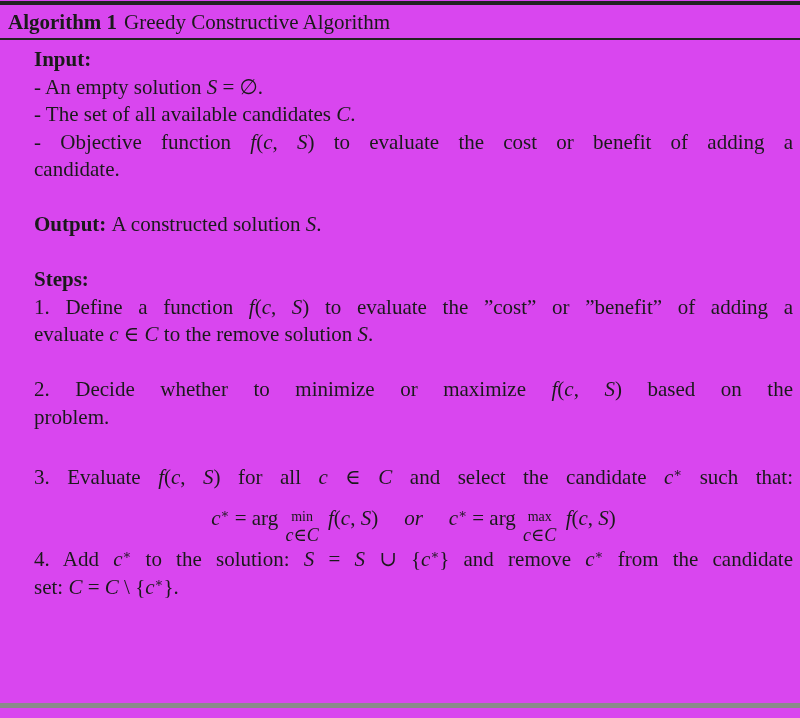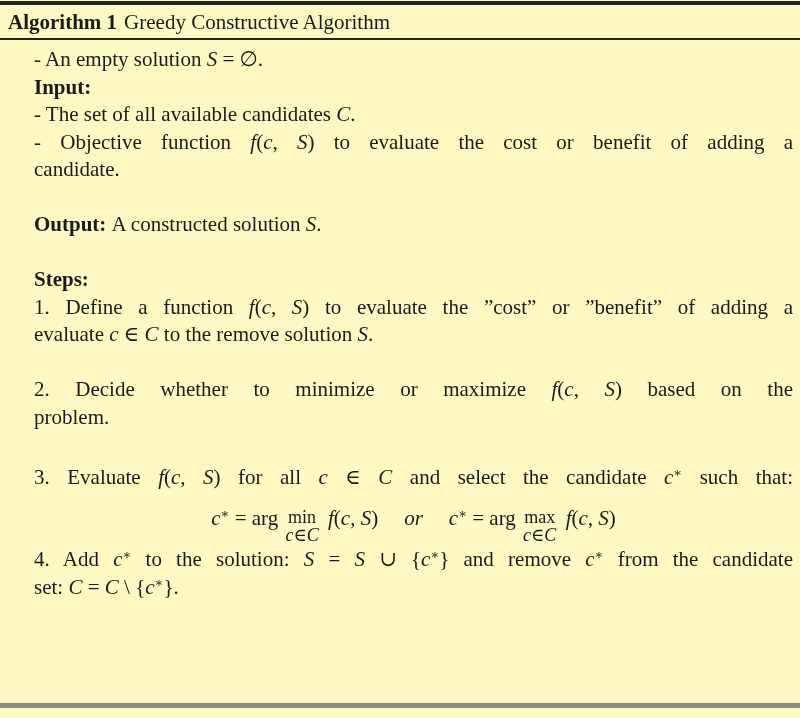--- a/index.html
+++ b/index.html
@@ -1,21 +1,21 @@
 <!DOCTYPE html>
 <html><head>
 <meta charset="utf-8">
 <style>
   html, body { margin: 0; padding: 0; }
   body { background: #ffffff; }
   #page {
     position: relative;
     width: 800px;
     height: 718px;
-    background: #fef9c3;
+    background: #d946ef;
     color: #1a1a1a;
     font-family: "Liberation Serif", "DejaVu Serif", serif;
     font-size: 21px;
     overflow: hidden;
   }
   .rule { background: #222222; }
   #top-rule { height: 4px; margin-top: 1px; }
   #caption-rule { height: 2px; }
   #bottom-rule {
     position: absolute;
@@ -47,36 +47,36 @@
   .sup { font-size: 13px; vertical-align: 7px; letter-spacing: 0; }
   .underop {
     display: inline-block;
     position: relative;
     top: 16px;
     text-align: center;
     vertical-align: baseline;
     margin: 0 4px 0 2px;
     line-height: 1;
   }
-  .op-top { display: block; font-size: 18px; line-height: 22px; }
+  .op-top { display: block; font-size: 14px; line-height: 22px; }
   .op-sub { display: block; font-size: 18px; line-height: 14px; font-style: italic; }
   .gap { display: inline-block; width: 26px; }
 </style>
 </head>
 <body>
 
 <div id="page">
   <div id="top-rule" class="rule"></div>
   <div id="heading">
     <span class="label">Algorithm 1</span><span class="title">Greedy Constructive Algorithm</span>
   </div>
   <div id="caption-rule" class="rule"></div>
   <div id="body">
+      <div class="line left"><span class="b">Input:</span></div>
       <div class="line left"><span class="p">- An empty solution </span><span class="i">S</span><span class="p"> = ∅.</span></div>
-      <div class="line left"><span class="b">Input:</span></div>
       <div class="line left"><span class="p">- The set of all available candidates </span><span class="i">C</span><span class="p">.</span></div>
       <div class="line justify"><span class="p">- Objective function </span><span class="i">f</span><span class="p">(</span><span class="i">c</span><span class="p">, </span><span class="i">S</span><span class="p">) to evaluate the cost or benefit of adding a</span></div>
       <div class="line left"><span class="p">candidate.</span></div>
       <div class="line blank"></div>
       <div class="line left"><span class="b">Output: </span><span class="p">A constructed solution </span><span class="i">S</span><span class="p">.</span></div>
       <div class="line blank"></div>
       <div class="line left"><span class="b">Steps:</span></div>
       <div class="line justify"><span class="p">1. Define a function </span><span class="i">f</span><span class="p">(</span><span class="i">c</span><span class="p">, </span><span class="i">S</span><span class="p">) to evaluate the ”cost” or ”benefit” of adding a</span></div>
       <div class="line left"><span class="p">evaluate </span><span class="i">c</span><span class="p"> ∈ </span><span class="i">C</span><span class="p"> to the remove solution </span><span class="i">S</span><span class="p">.</span></div>
       <div class="line blank"></div>

